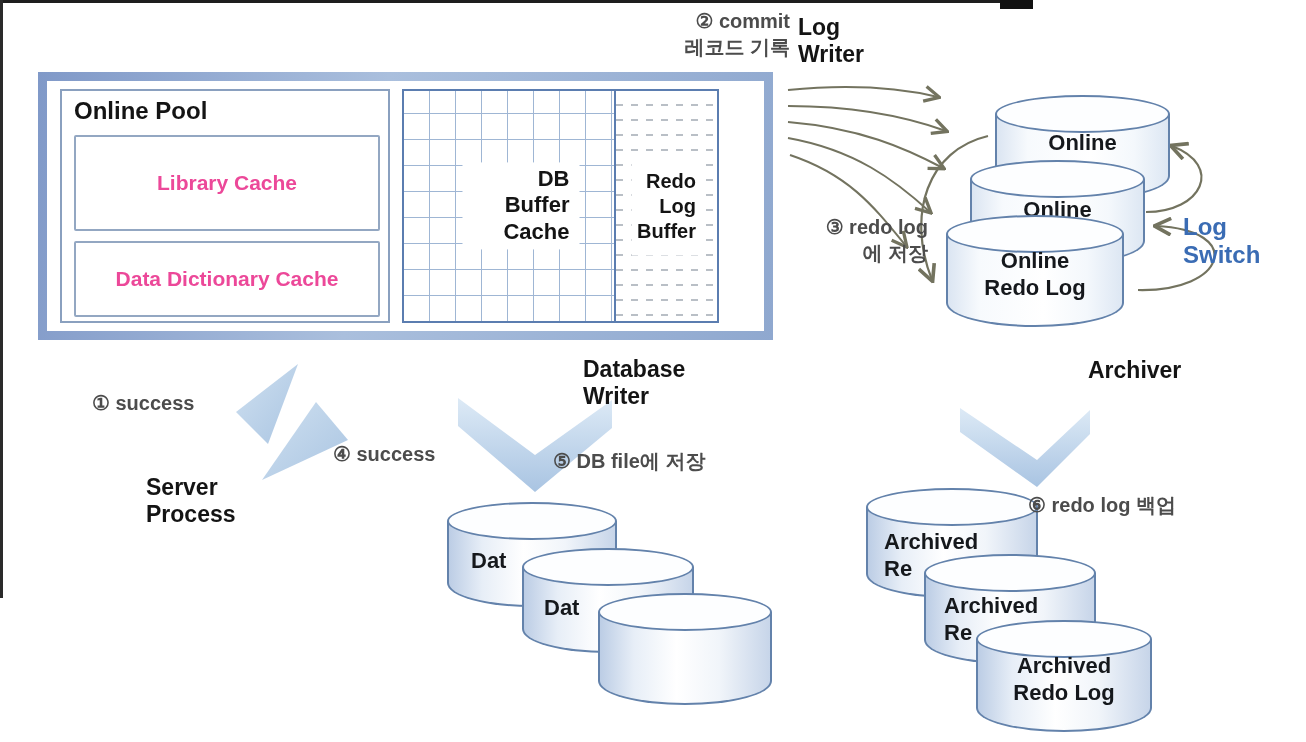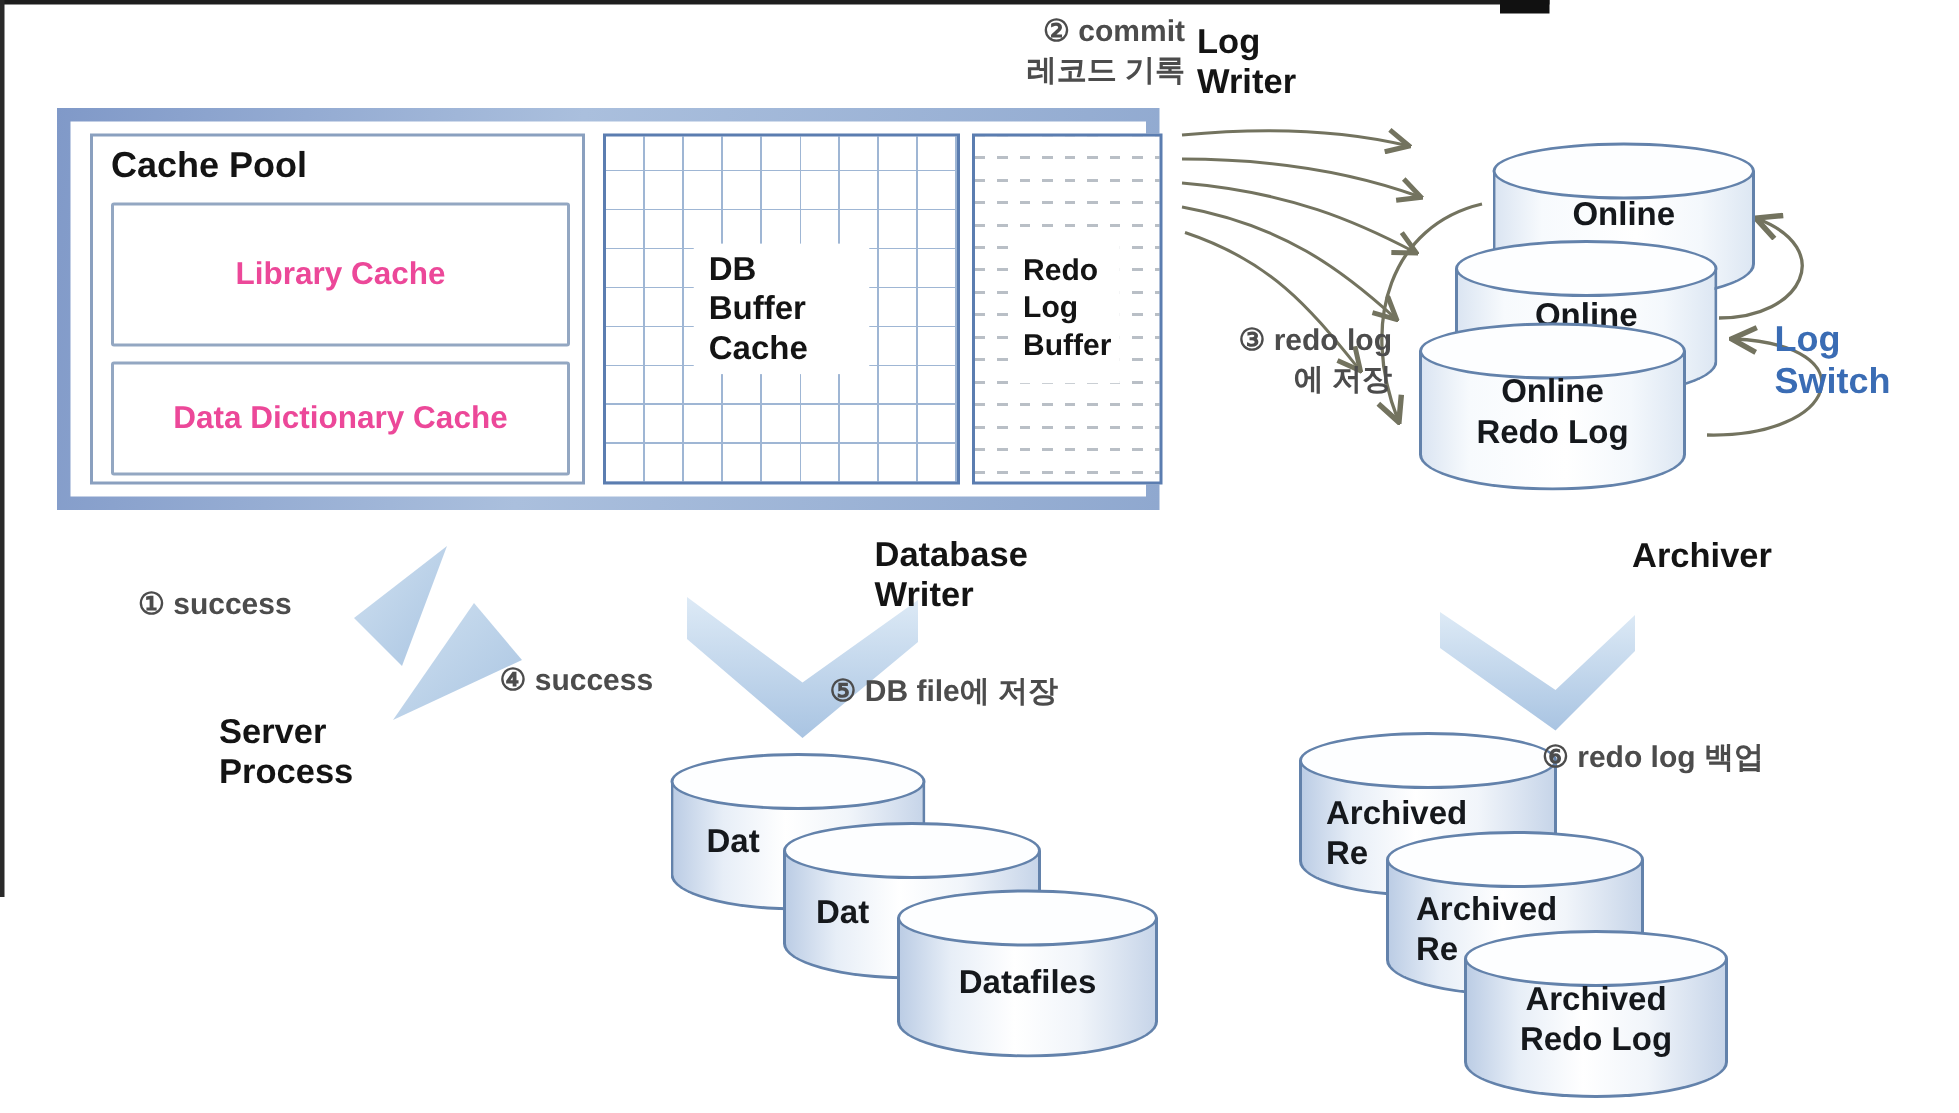--- a/index.html
+++ b/index.html
@@ -27,28 +27,28 @@
   .pool-title{left:12px;top:6px;font-size:24px;font-weight:bold;color:#141414;}
   .sub-box{border:2px solid #93a7c2;background:#fff;box-sizing:border-box;display:flex;align-items:center;justify-content:center;border-radius:2px;}
   .sub-box .t{font-size:21px;font-weight:bold;color:#ec4899;}
   .dbb-box{
     left:355px;top:8px;width:238px;height:234px;border:2px solid #5b7db0;box-sizing:border-box;background:#fff;
     background-image:
       repeating-linear-gradient(0deg,transparent 0 25px,#9fb6d4 25px 26px),
       repeating-linear-gradient(90deg,transparent 0 25px,#9fb6d4 25px 26px);
   }
   .redo-box{
-    left:601px;top:8px;width:127px;height:234px;border:2px solid #5b7db0;box-sizing:border-box;background:#fff;
+    left:567px;top:8px;width:105px;height:234px;border:2px solid #5b7db0;box-sizing:border-box;background:#fff;
     background-image:
       repeating-linear-gradient(90deg,transparent 0 7px,#ffffff 7px 15px),
       repeating-linear-gradient(0deg,transparent 0 5px,#b9bfc6 5px 7px,transparent 7px 15px);
   }
   .box-label{
     position:absolute;left:50%;top:50%;transform:translate(-50%,-50%);
-    background:#ffffff;text-align:left;font-weight:bold;color:#141414;
+    background:#ffffff;text-align:right;font-weight:bold;color:#141414;
   }
   .dbb-label{font-size:22px;line-height:1.2;padding:4px 10px;}
   .redo-label{font-size:20px;line-height:1.25;padding:12px 6px;}
   
   .cyl{position:absolute;z-index:2;}
   .c-top{position:absolute;left:0;right:0;top:0;height:38px;border-radius:50%;
     background:#fdfeff;border:2px solid #63800aa;border:2px solid #6382ab;box-sizing:border-box;}
   .c-body{position:absolute;left:0;right:0;top:19px;bottom:0;box-sizing:border-box;
     border:2px solid #6382ab;border-top:none;
     border-radius:0 0 50% 50% / 0 0 24px 24px;
@@ -110,21 +110,21 @@
     <polygon points="458,398 535,455 612,400 612,428 535,492 458,426" fill="url(#bluearrow)"></polygon>
 
     <polygon points="960,408 1037,460 1090,410 1090,434 1037,487 960,432" fill="url(#bluearrow)"></polygon>
   </svg>
 
 
   <div class="abs sga-box">
     <div class="sga-inner">
 
       <div class="abs pool-box">
-        <div class="abs pool-title">Cache Pool</div>
+        <div class="abs pool-title">Online Pool</div>
         <div class="abs sub-box" style="left:12px;top:44px;width:306px;height:96px;">
           <span class="t">Library Cache</span>
         </div>
         <div class="abs sub-box" style="left:12px;top:150px;width:306px;height:76px;">
           <span class="t">Data Dictionary Cache</span>
         </div>
       </div>
 
       <div class="abs dbb-box">
         <div class="box-label dbb-label">
@@ -217,23 +217,20 @@
   <div class="cyl" style="left:522px;top:548px;width:172px;height:105px;">
     <div class="c-body"></div>
     <div class="c-top"></div>
     <div class="c-label left" style="top:46px;padding-left:22px;">
       <div>Dat</div>
     </div>
   </div>
   <div class="cyl" style="left:598px;top:593px;width:174px;height:112px;">
     <div class="c-body"></div>
     <div class="c-top"></div>
-    <div class="c-label" style="top:48px;">
-      <div>Datafiles</div>
-    </div>
   </div>
 
   <div class="cyl" style="left:866px;top:488px;width:172px;height:110px;">
     <div class="c-body"></div>
     <div class="c-top"></div>
     <div class="c-label left" style="top:40px;padding-left:18px;">
       <div>Archived</div>
       <div>Re</div>
     </div>
   </div>

